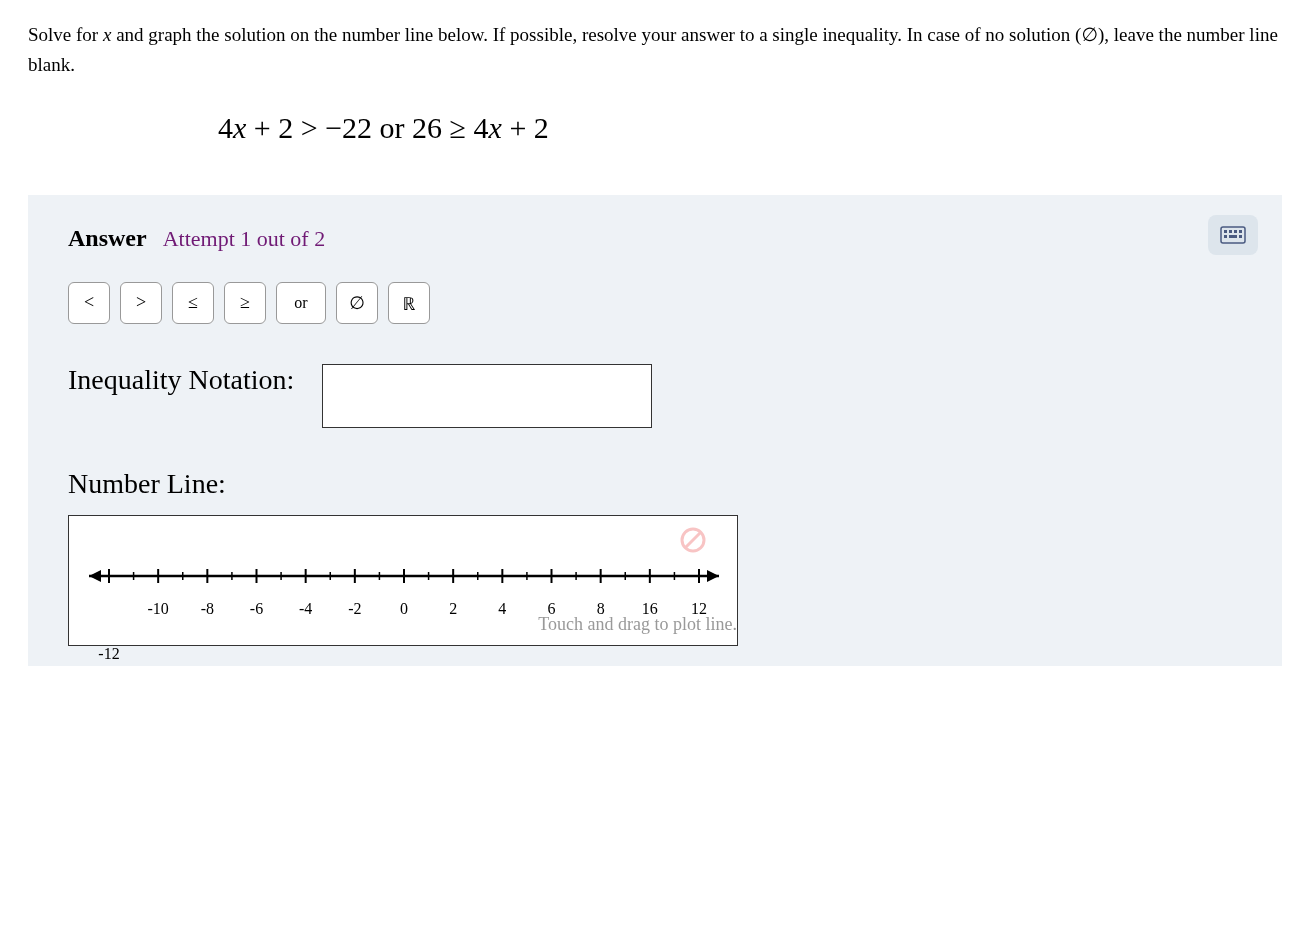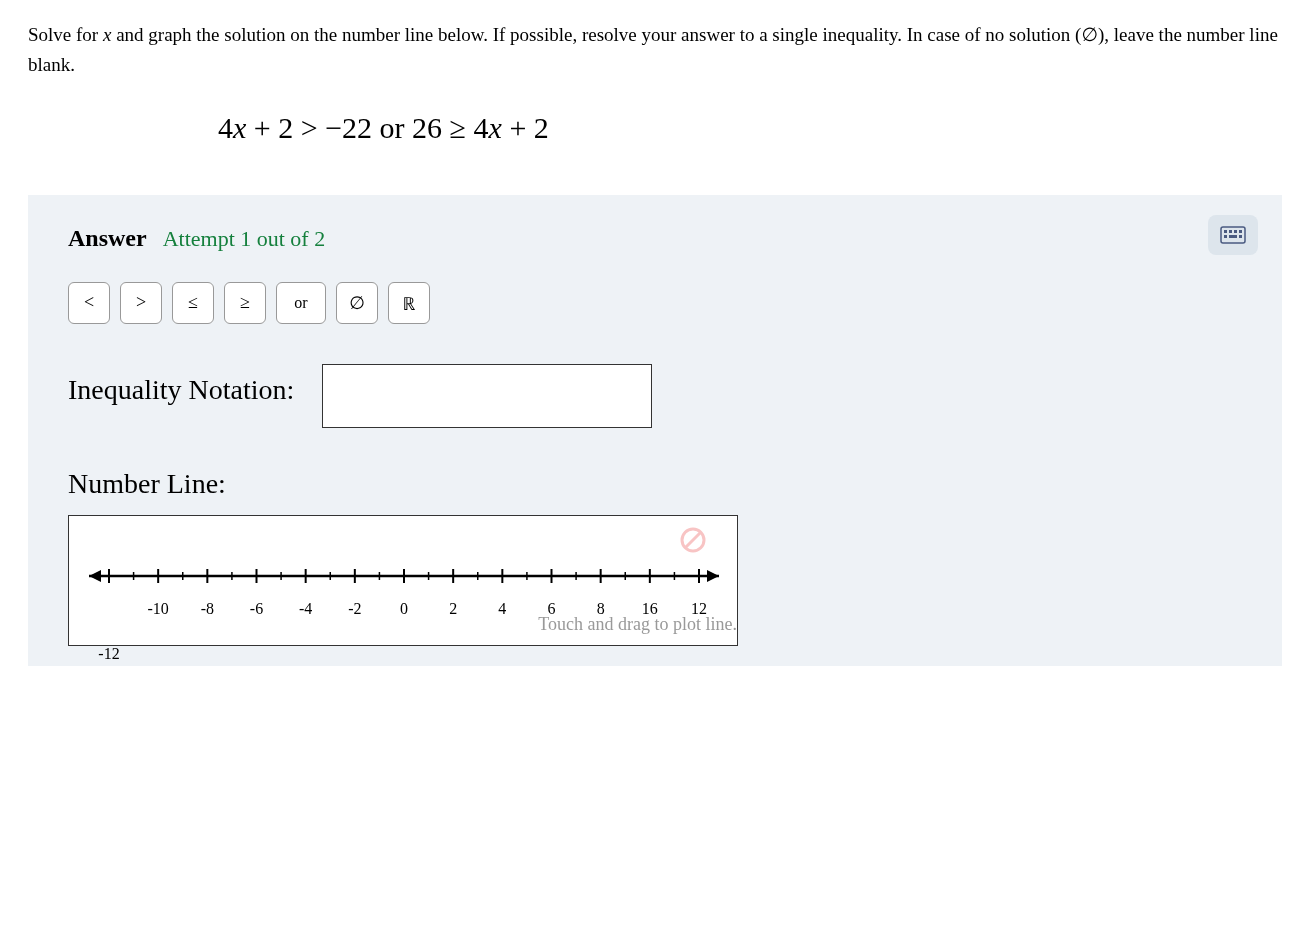--- a/index.html
+++ b/index.html
@@ -40,21 +40,21 @@
     display: flex;
     align-items: baseline;
     gap: 16px;
     margin-bottom: 30px;
   }
   .answer-label {
     font-weight: bold;
     font-size: 24px;
   }
   .attempt-text {
-    color: #15803d;
+    color: #701a75;
     font-size: 22px;
   }
   .keyboard-btn {
     position: absolute;
     top: 20px;
     right: 24px;
     width: 50px;
     height: 40px;
     background: #dde5ec;
     border-radius: 8px;
@@ -85,21 +85,21 @@
   .sym-btn.wide {
     min-width: 50px;
     font-size: 16px;
   }
   .section-label {
     font-size: 28px;
     margin-bottom: 12px;
   }
   .inequality-row {
     display: flex;
-    align-items: center;
+    align-items: flex-start;
     gap: 28px;
     margin-bottom: 40px;
   }
   .ineq-input {
     width: 330px;
     height: 64px;
     border: 1px solid #333;
     background: #fff;
     font-size: 20px;
     padding: 0 10px;

